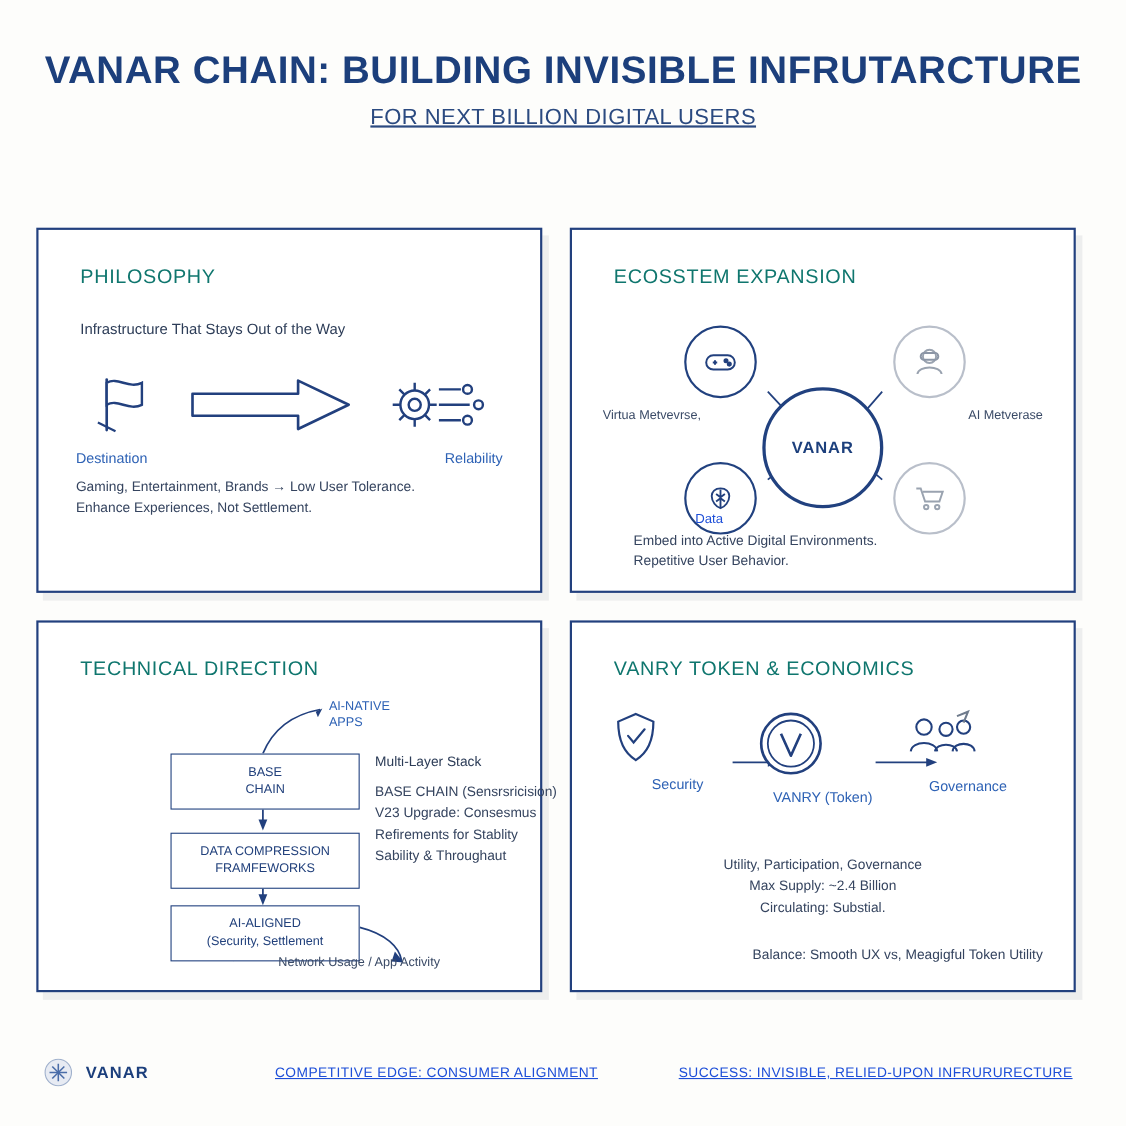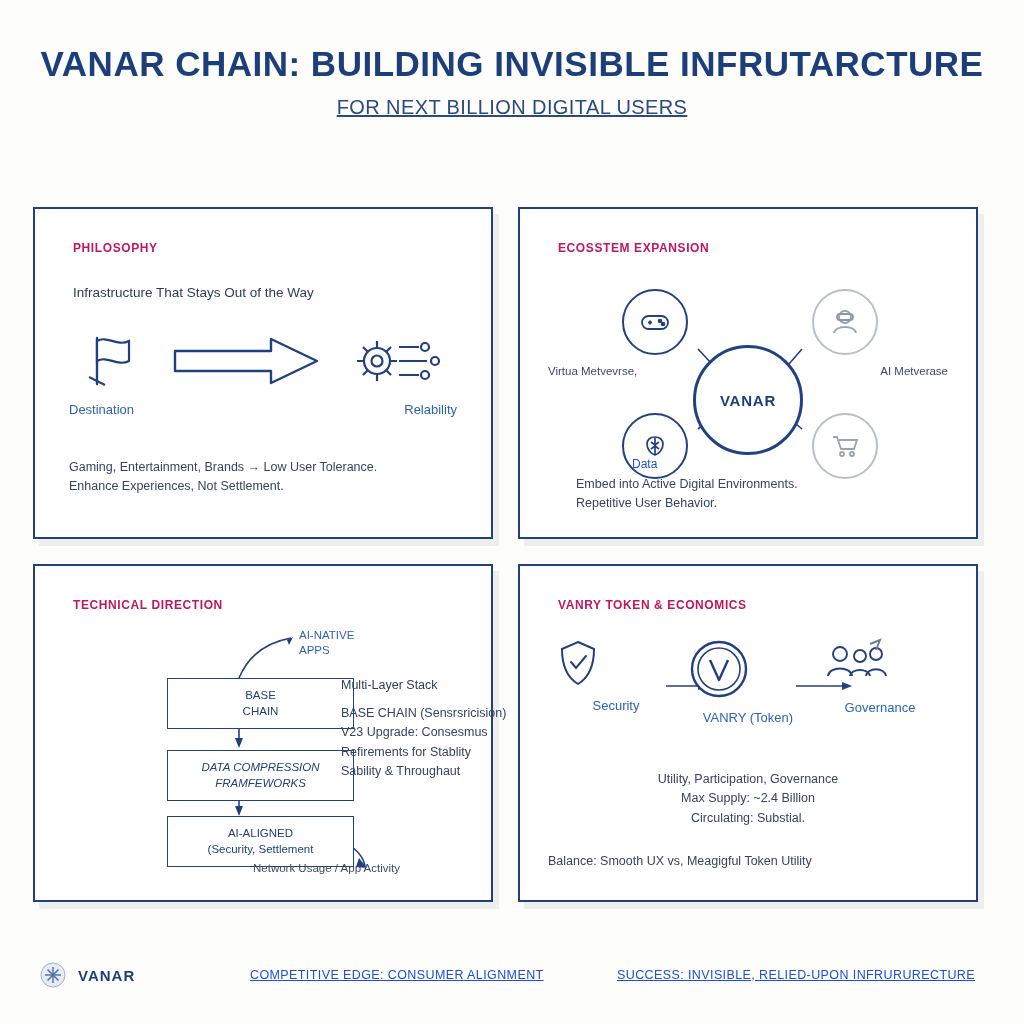--- a/index.html
+++ b/index.html
@@ -57,24 +57,24 @@
   .panel {
     position: relative;
     border: 2px solid #22407e;
     background: #ffffff;
     box-shadow: 6px 7px 0 rgba(120,130,150,0.12);
     padding: 24px 28px;
     box-sizing: border-box;
   }
   .panel h2 {
     margin: 8px 0 0 10px;
-    font-size: 12px;
+    font-size: 18px;
     letter-spacing: 0.6px;
-    font-weight: bold;
-    color: #be185d;
+    font-weight: normal;
+    color: #0f766e;
     text-transform: uppercase;
   }
 
   .lead {
     margin: 30px 0 0 10px;
     font-size: 13.5px;
     color: #2c3c57;
   }
   .body-text {
     font-size: 12.5px;
@@ -94,21 +94,21 @@
     display: flex;
     justify-content: space-between;
     padding: 0 6px;
     margin-top: 8px;
   }
   .cap {
     font-size: 13px;
     color: #2e62b5;
   }
   .philo-note {
-    margin: 41px 0 0 6px;
+    margin: 9px 0 0 6px;
   }
 
   
   .eco-wrap {
     position: relative;
     height: 210px;
     margin-top: 6px;
   }
   .hub {
     position: absolute;
@@ -164,33 +164,33 @@
   .eco-note { margin: 4px 0 0 28px; }
 
   
   .tech-wrap {
     position: relative;
     margin-top: 14px;
     height: 250px;
   }
   .stack-box {
     position: absolute;
-    left: 104px;
-    width: 187px;
+    left: 92px;
+    width: 172px;
     border: 1.6px solid #21417f;
     background: #fff;
     text-align: center;
     font-size: 11.5px;
     line-height: 1.35;
     padding: 9px 4px;
     box-sizing: border-box;
     color: #22417c;
   }
   .sb1 { top: 52px; }
-  .sb2 { top: 124px; font-style: italic; }
+  .sb2 { top: 124px; }
   .sb3 { top: 190px; }
   .tech-right {
     position: absolute;
     left: 278px;
     top: 52px;
     width: 168px;
   }
   .tech-right .h {
     font-size: 12.5px;
     color: #2c3c57;
@@ -230,21 +230,21 @@
     margin-top: 10px;
     font-size: 13px;
     color: #2e62b5;
   }
   .token-lines {
     margin-top: 20px;
     text-align: center;
   }
   .token-balance {
     margin-top: 24px;
-    text-align: left;
+    text-align: right;
   }
 
   
   .footer {
     position: absolute;
     left: 0; right: 0;
     bottom: 36px;
     display: flex;
     align-items: center;
     padding: 0 40px;

